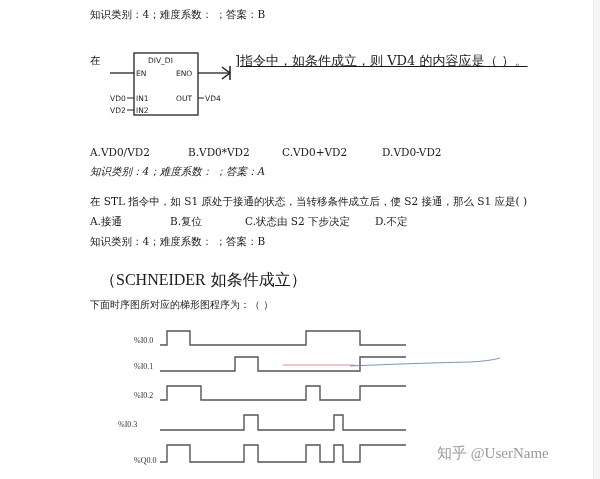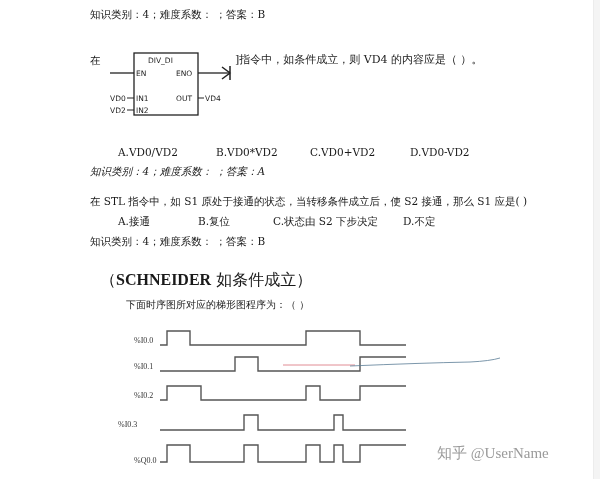--- a/index.html
+++ b/index.html
@@ -11,33 +11,33 @@
   }
   .page-edge {
     position: absolute; top: 0; right: 0; width: 6px; height: 479px;
     background: #f4f4f4; border-left: 1px solid #ececec;
   }
   .line {
     position: absolute; left: 90px; font-size: 10.5px; line-height: 14px; white-space: nowrap;
   }
   .meta { top: 7px; }
   .q1-prefix { position: absolute; left: 90px; top: 54px; font-size: 10.5px; }
-  .q1-text { position: absolute; left: 235px; top: 52px; font-size: 11px; white-space: nowrap; }
+  .q1-text { position: absolute; left: 235px; top: 52px; font-size: 13px; white-space: nowrap; text-decoration: underline; }
   .fbd { position: absolute; left: 100px; top: 48px; }
   .options1 { top: 145px; width: 380px; }
-  .opt { position: absolute; font-size: 10.5px; white-space: nowrap; margin-left: 28px; }
+  .opt { position: absolute; font-size: 10.5px; white-space: nowrap; }
   .meta2 { top: 164px; font-style: italic; }
   .q2 { top: 194px; }
   .options2 { top: 214px; }
   .meta3 { top: 234px; }
   .section-title {
     position: absolute; left: 100px; top: 270px; font-size: 16px; white-space: nowrap;
   }
-  .section-title b { font-weight: bold; font-family: "Liberation Serif", serif; }
-  .q3 { top: 298px; font-size: 10px; margin-left: 36px; }
+  .section-title b { font-weight: normal; font-family: "Liberation Serif", serif; }
+  .q3 { top: 298px; font-size: 10px; }
   .timing { position: absolute; left: 0; top: 0; }
   .sig-label {
     position: absolute; font-family: Liberation Serif, serif; font-size: 8px; color: #333;
   }
   .watermark {
     position: absolute; left: 437px; top: 444px; font-family: Liberation Serif, serif;
     font-size: 15px; color: #9a9a9a; white-space: nowrap;
   }
 </style>
 </head>

